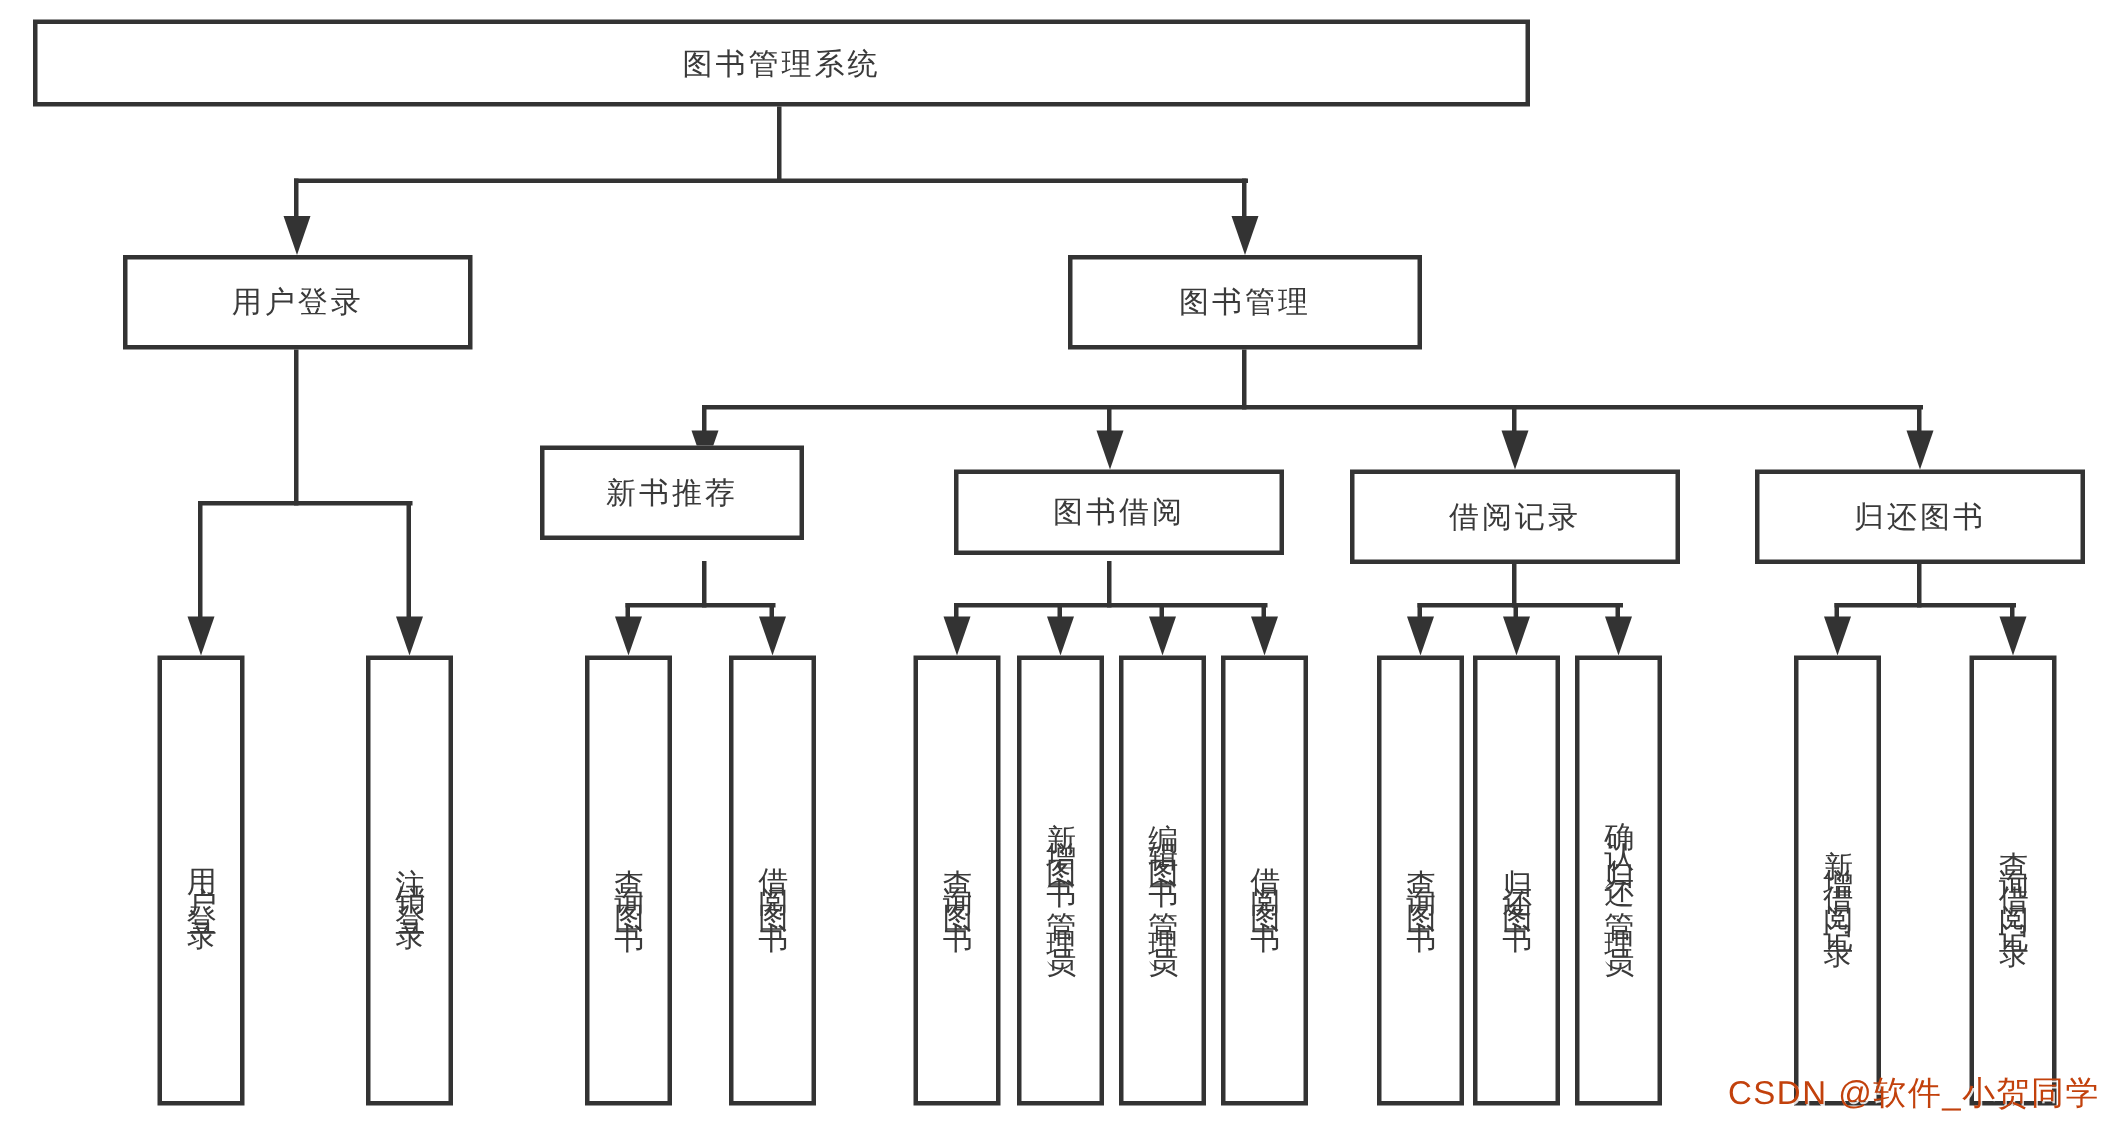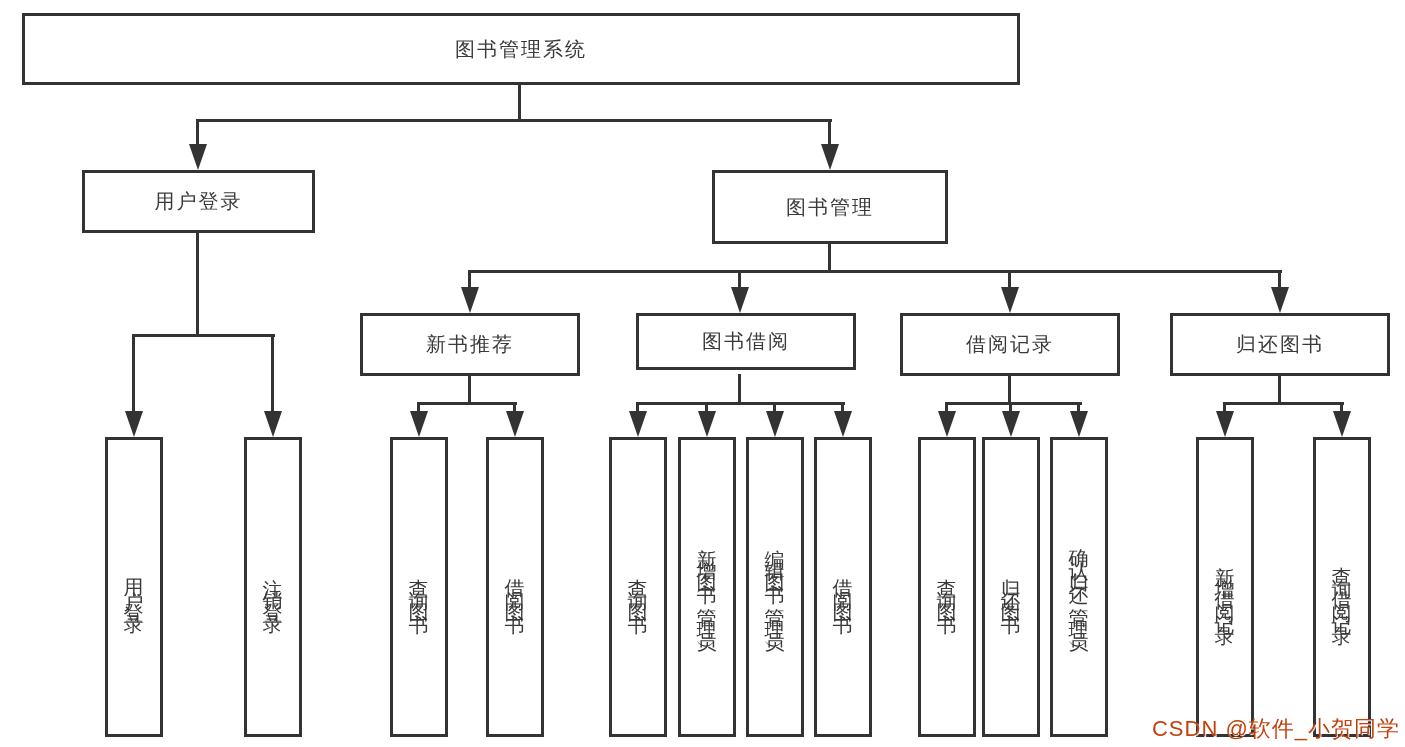--- a/index.html
+++ b/index.html
@@ -32,35 +32,35 @@
     position:absolute; right:5px; bottom:3px; z-index:5;
     font-size:22px; color:#c2410c; letter-spacing:1px;
     text-shadow:1px 1px 0 rgba(255,255,255,0.85);
   }
 </style>
 </head>
 <body>
 
 <div class="canvas">
 
-  <div class="box" style="left:22px; top:13px; width:998px; height:72px;">
+  <div class="box" style="left:22px; top:13px; width:998px; height:58px;">
     <span>图书管理系统</span>
   </div>
 
   <div class="vline" style="left:518px; top:70px; height:51px;"></div>
   <div class="hline" style="left:196px; top:119px; width:636px;"></div>
   <div class="vline" style="left:196px; top:119px; height:32px;"></div>
   <div class="tri" style="left:189px; top:144px;"></div>
   <div class="vline" style="left:828px; top:119px; height:32px;"></div>
   <div class="tri" style="left:821px; top:144px;"></div>
 
   <div class="box" style="left:82px; top:170px; width:233px; height:63px;">
     <span>用户登录</span>
   </div>
-  <div class="box" style="left:712px; top:170px; width:236px; height:74px;text-align:center;">
+  <div class="box" style="left:712px; top:170px; width:236px; height:63px;text-align:center;">
     <span>图书管理</span>
   </div>
 
   <div class="vline" style="left:196px; top:232px; height:105px;"></div>
   <div class="hline" style="left:132px; top:334px; width:143px;"></div>
   <div class="vline" style="left:132px; top:334px; height:80px;"></div>
   <div class="tri" style="left:125px; top:411px;"></div>
   <div class="vline" style="left:271px; top:334px; height:80px;"></div>
   <div class="tri" style="left:264px; top:411px;"></div>
 
@@ -68,21 +68,21 @@
   <div class="hline" style="left:468px; top:270px; width:814px;"></div>
   <div class="vline" style="left:468px;  top:270px; height:21px;"></div>
   <div class="tri" style="left:461px;  top:287px;"></div>
   <div class="vline" style="left:738px;  top:270px; height:21px;"></div>
   <div class="tri" style="left:731px;  top:287px;"></div>
   <div class="vline" style="left:1008px; top:270px; height:21px;"></div>
   <div class="tri" style="left:1001px; top:287px;"></div>
   <div class="vline" style="left:1278px; top:270px; height:21px;"></div>
   <div class="tri" style="left:1271px; top:287px;"></div>
 
-  <div class="box" style="left:360px; top:313px; width:220px; height:63px;">
+  <div class="box" style="left:360px; top:297px; width:176px; height:63px;">
     <span>新书推荐</span>
   </div>
   <div class="box" style="left:636px; top:313px; width:220px; height:57px;">
     <span>图书借阅</span>
   </div>
   <div class="box" style="left:900px; top:313px; width:220px; height:63px;">
     <span>借阅记录</span>
   </div>
   <div class="box" style="left:1170px; top:313px; width:220px; height:63px;">
     <span>归还图书</span>

